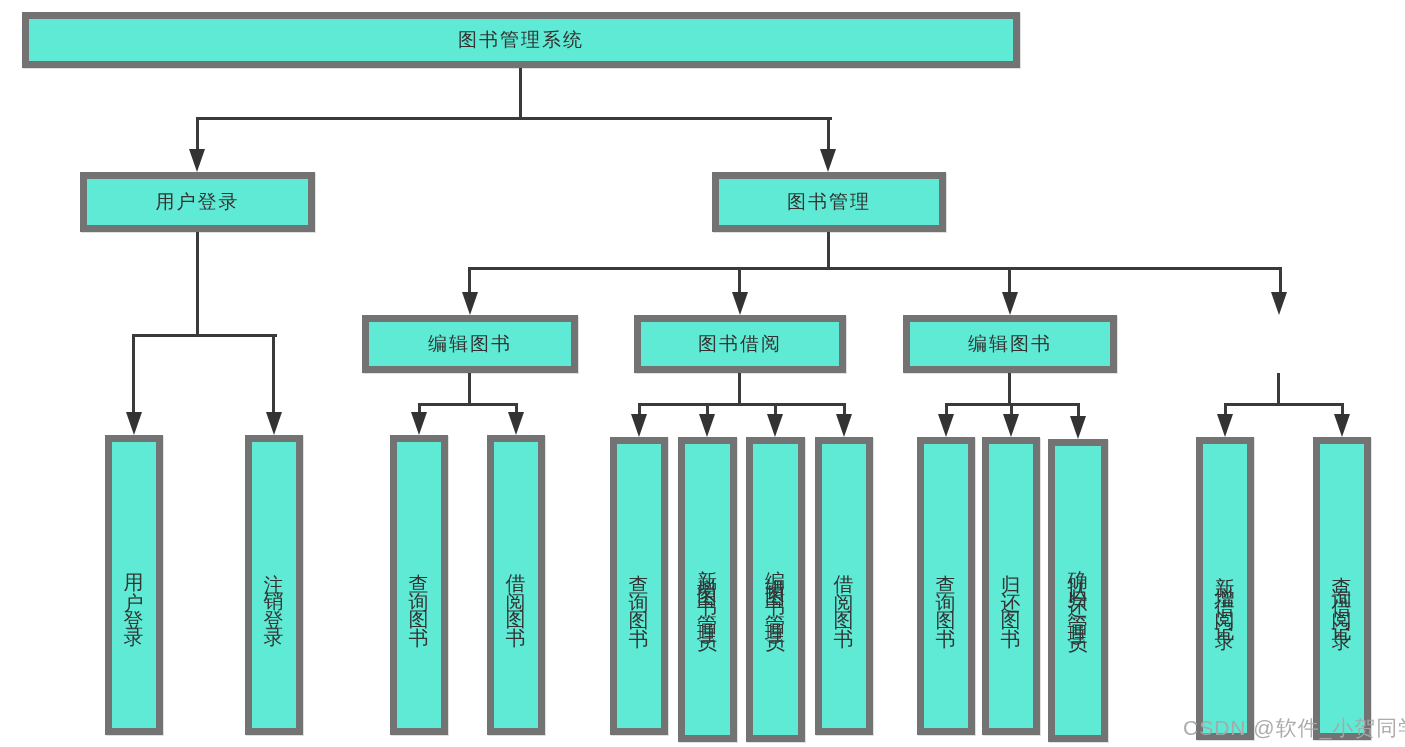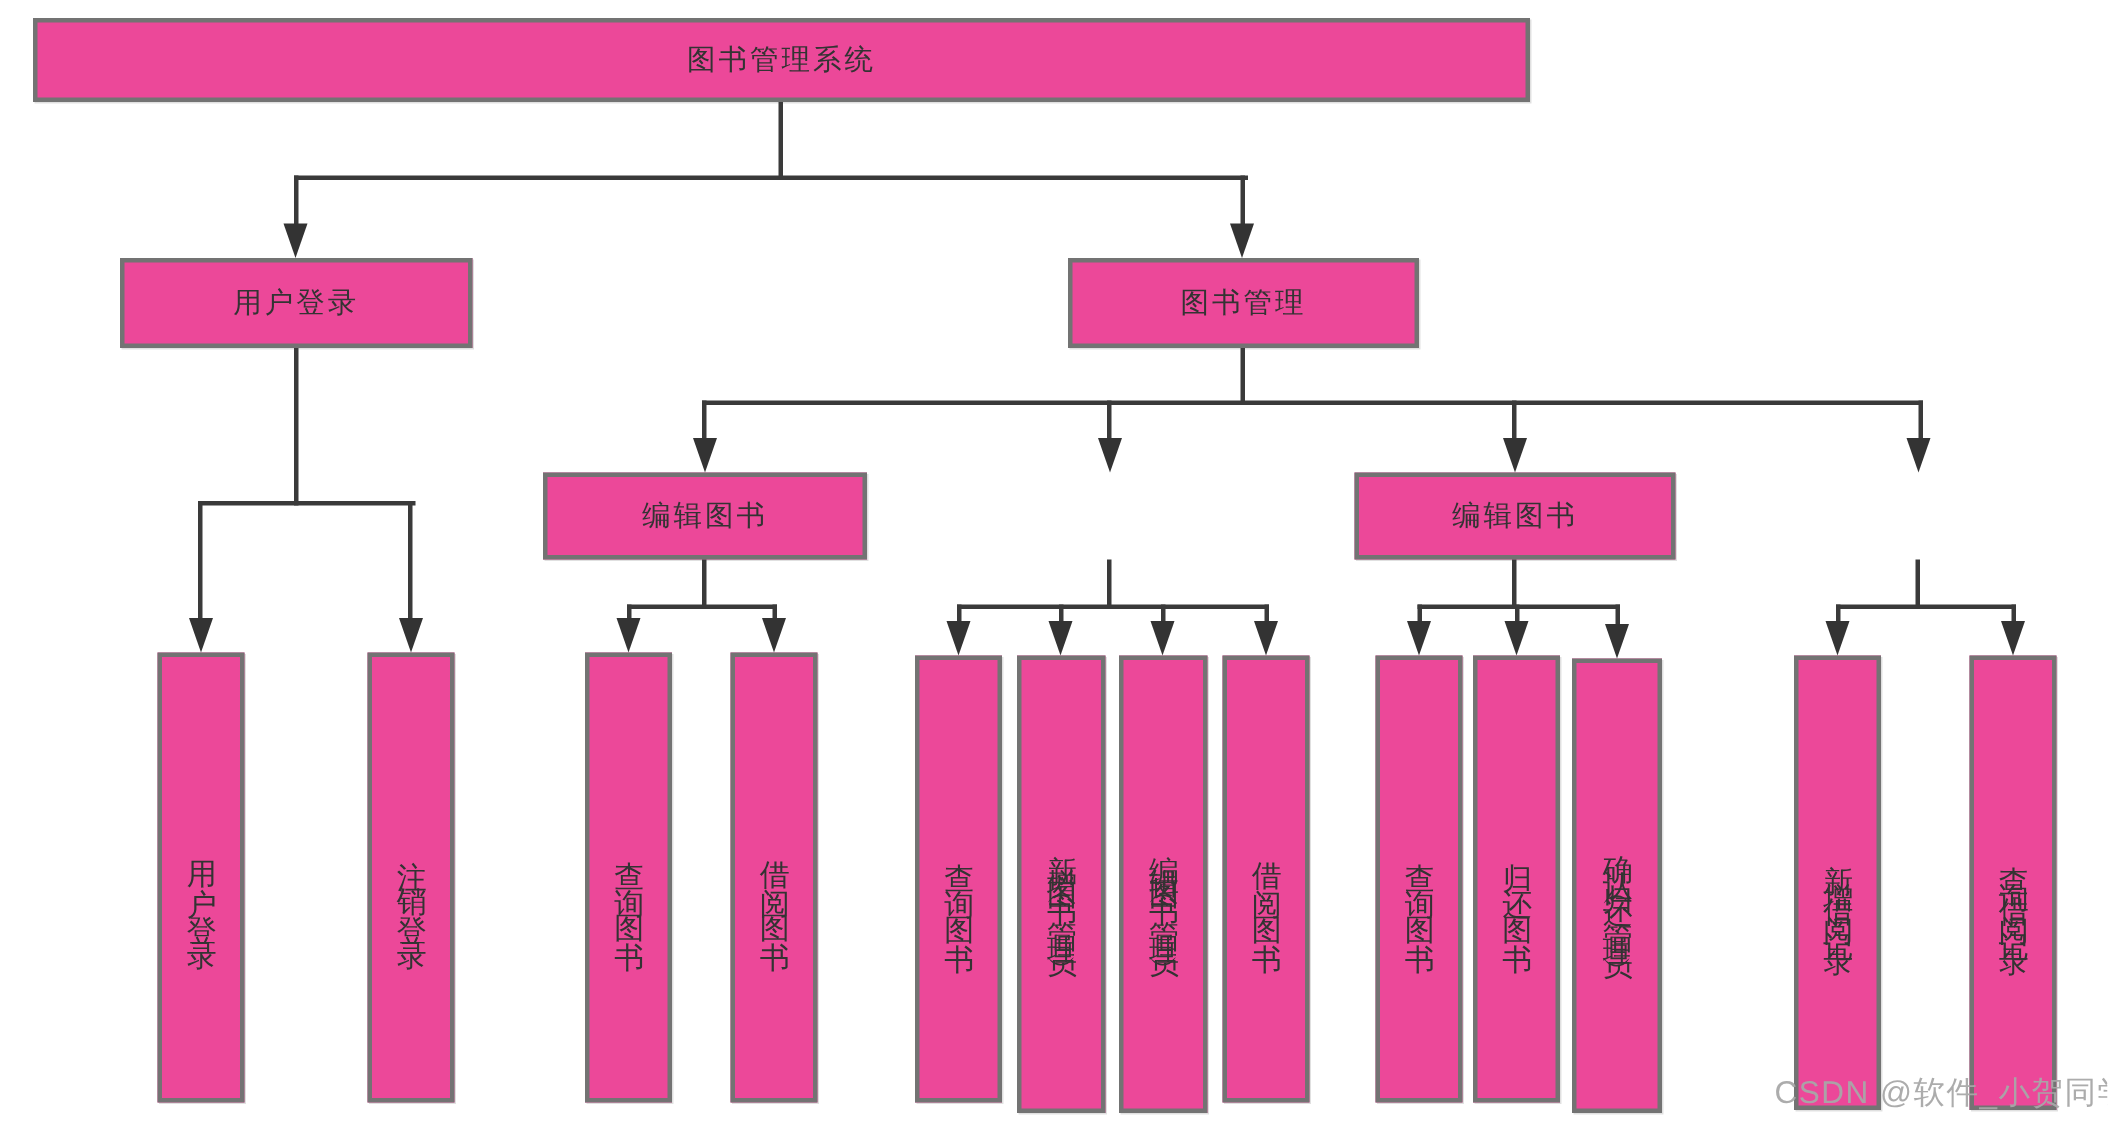--- a/index.html
+++ b/index.html
@@ -7,22 +7,22 @@
     position: relative;
     width: 1405px;
     height: 747px;
     background: #ffffff;
     overflow: hidden;
     font-family: "Liberation Sans", "DejaVu Sans", sans-serif;
     color: #333333;
   }
   .box {
     position: absolute;
-    background: #ec4899;
-    border: 3px solid #737373;
+    background: #5eead4;
+    border: 7px solid #737373;
     box-sizing: border-box;
     display: flex;
     align-items: center;
     justify-content: center;
     box-shadow: 1px 1px 0 rgba(0,0,0,0.12);
   }
   .h-label {
     font-size: 19px;
     letter-spacing: 2px;
     white-space: nowrap;
@@ -69,20 +69,23 @@
 
   <div class="box" style="left:80px; top:172px; width:235px; height:60px;">
     <span class="h-label">用户登录</span>
   </div>
   <div class="box" style="left:712px; top:172px; width:234px; height:60px;">
     <span class="h-label">图书管理</span>
   </div>
 
   <div class="box" style="left:362px; top:315px; width:216px; height:58px;">
     <span class="h-label">编辑图书</span>
+  </div>
+  <div class="box" style="left:634px; top:315px; width:212px; height:58px;">
+    <span class="h-label">图书借阅</span>
   </div>
   <div class="box" style="left:903px; top:315px; width:214px; height:58px;">
     <span class="h-label">编辑图书</span>
   </div>
 
   <div class="box leaf sp4" style="left:105px; top:435px; width:58px; height:300px;">用户登录</div>
   <div class="box leaf sp4" style="left:245px; top:435px; width:58px; height:300px;">注销登录</div>
 
   <div class="box leaf sp4" style="left:390px; top:435px; width:58px; height:300px;">查询图书</div>
   <div class="box leaf sp4" style="left:487px; top:435px; width:58px; height:300px;">借阅图书</div>

